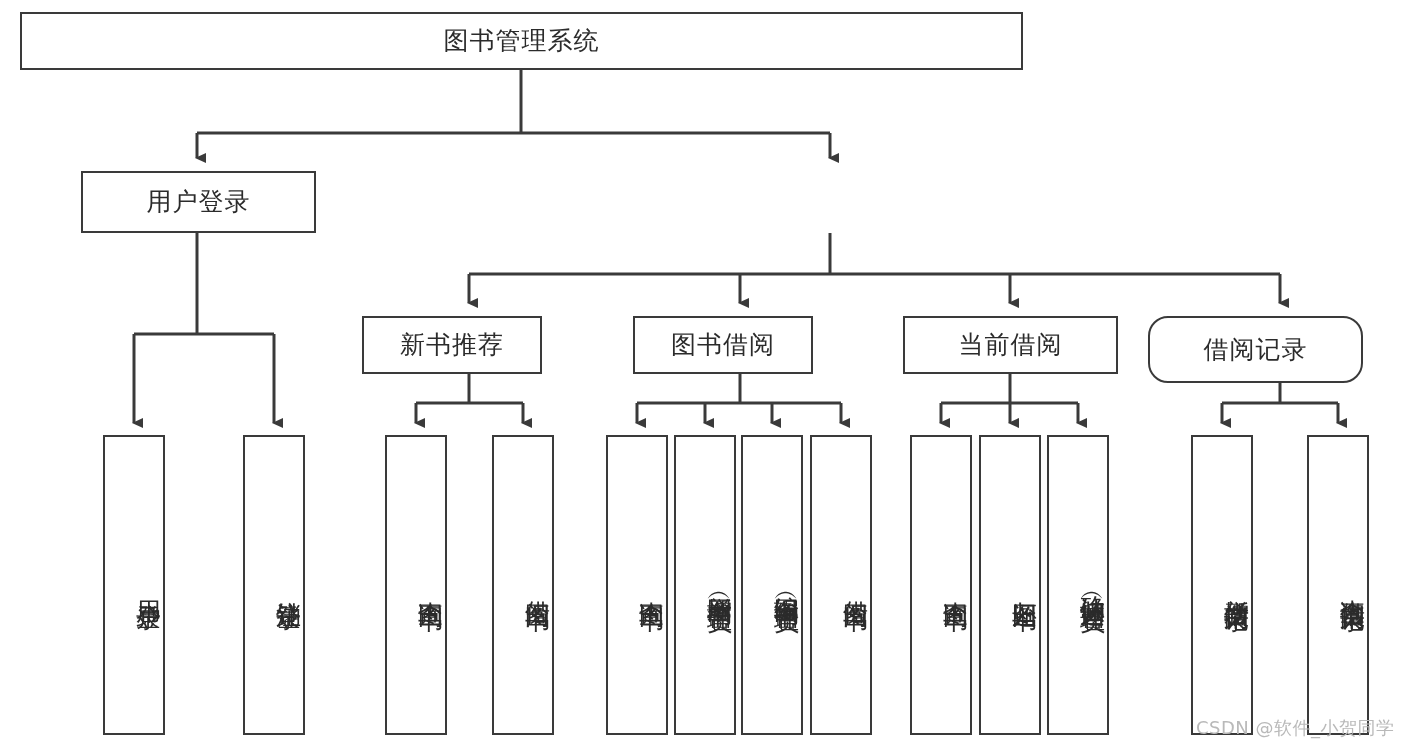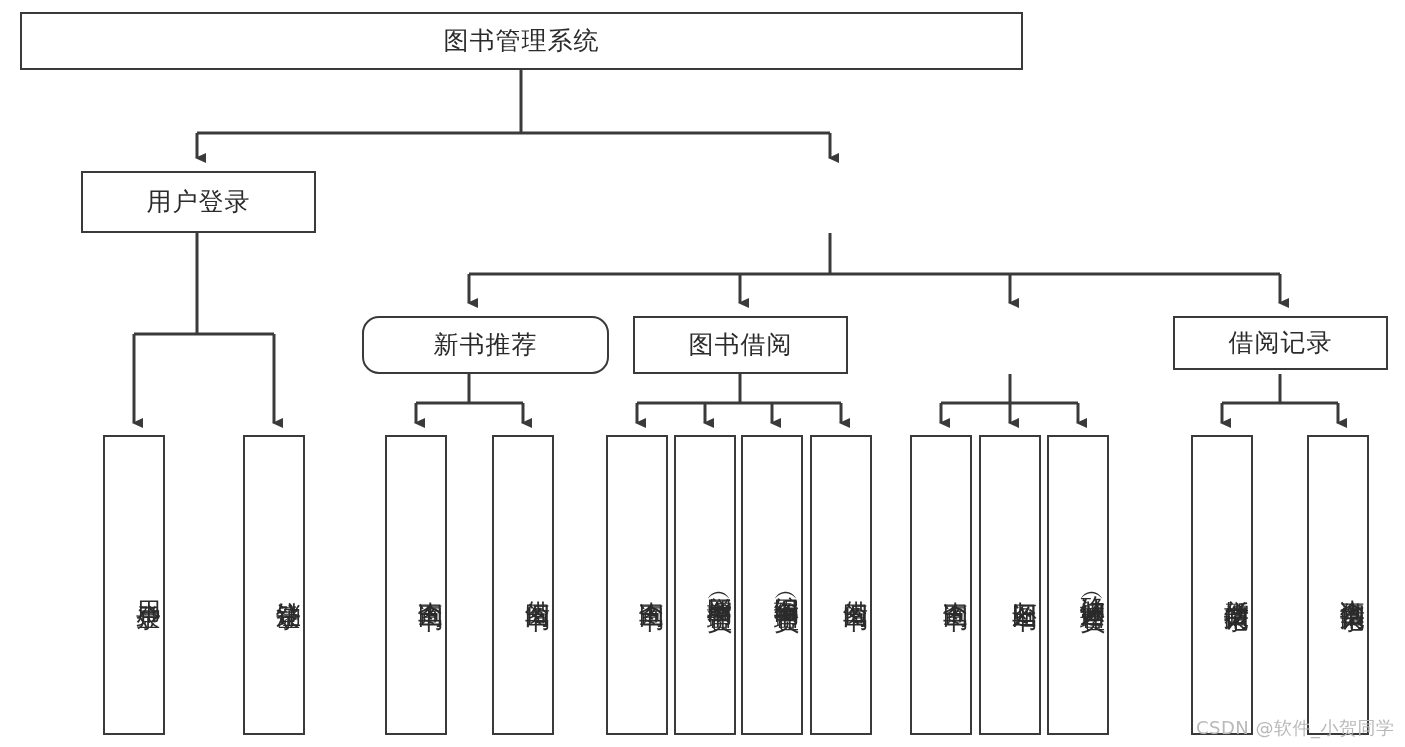--- a/index.html
+++ b/index.html
@@ -121,27 +121,30 @@
   </svg>
 
   <div class="node horiz" style="left:20px; top:12px; width:1003px; height:58px;">
     <span>图书管理系统</span>
   </div>
 
   <div class="node horiz" style="left:81px; top:171px; width:235px; height:62px;">
     <span>用户登录</span>
   </div>
 
-  <div class="node horiz" style="left:362px; top:316px; width:247px; height:58px;border-radius:17px;">
+  <div class="node horiz" style="left:362px; top:316px; width:180px; height:58px;">
     <span>新书推荐</span>
   </div>
-  <div class="node horiz" style="left:633px; top:316px; width:215px; height:58px;">
+  <div class="node horiz" style="left:633px; top:316px; width:180px; height:58px;">
     <span>图书借阅</span>
   </div>
-  <div class="node horiz" style="left:1173px; top:316px; width:215px; height:54px;">
+  <div class="node horiz" style="left:903px; top:316px; width:215px; height:58px;">
+    <span>当前借阅</span>
+  </div>
+  <div class="node horiz" style="left:1148px; top:316px; width:215px; height:67px;border-radius:20px;">
     <span>借阅记录</span>
   </div>
 
   <div class="node vert" style="left:103px; top:435px; width:62px; height:300px;">
     <span class="vtext">用户登录</span>
   </div>
   <div class="node vert" style="left:243px; top:435px; width:62px; height:300px;">
     <span class="vtext">注销登录</span>
   </div>
 

